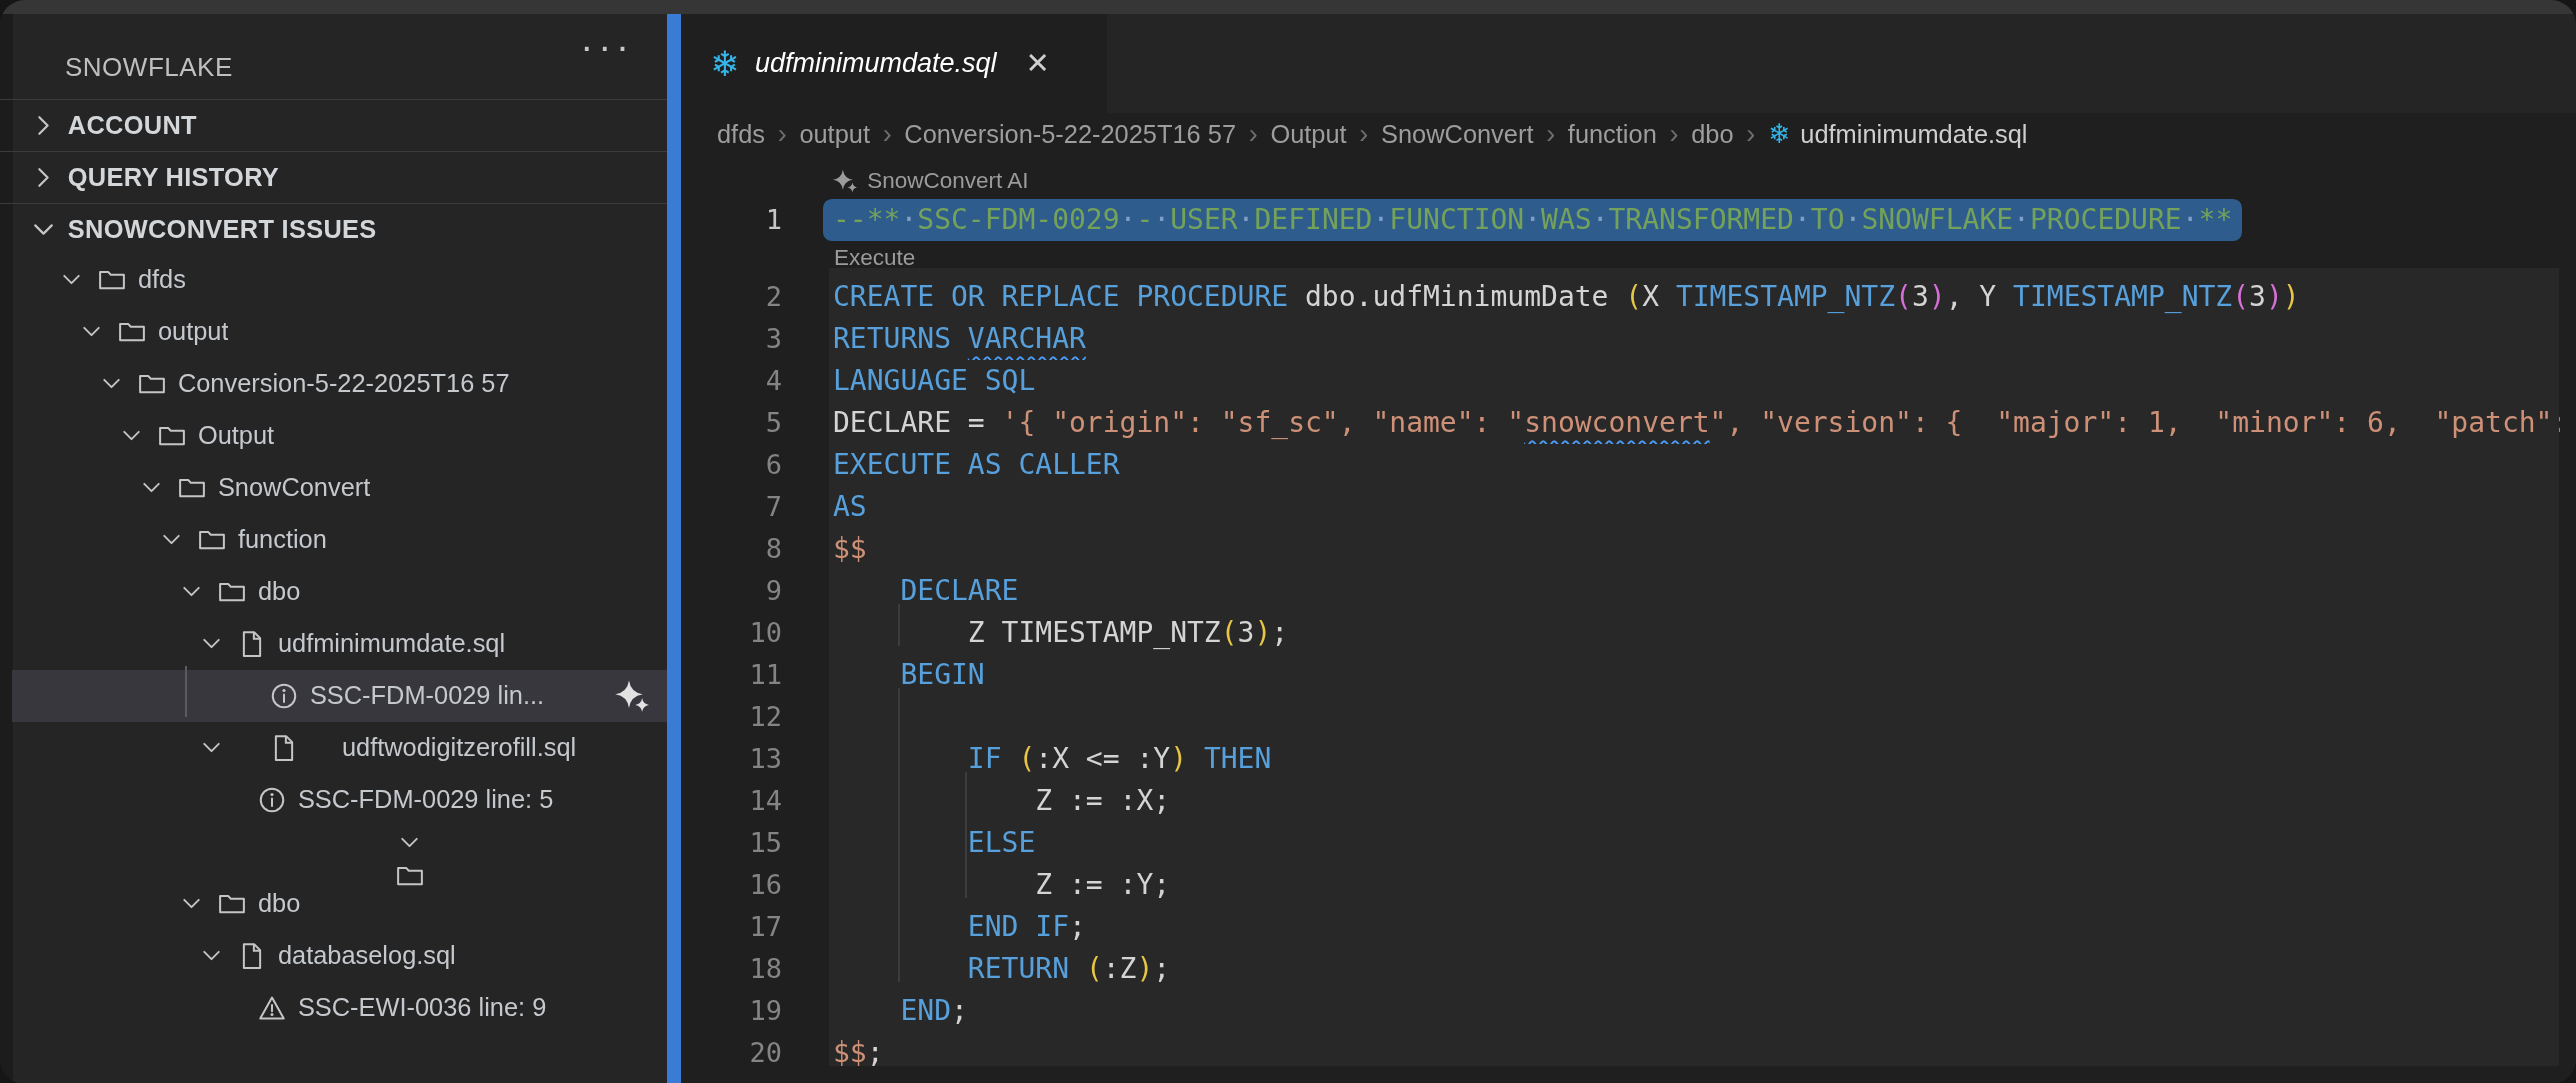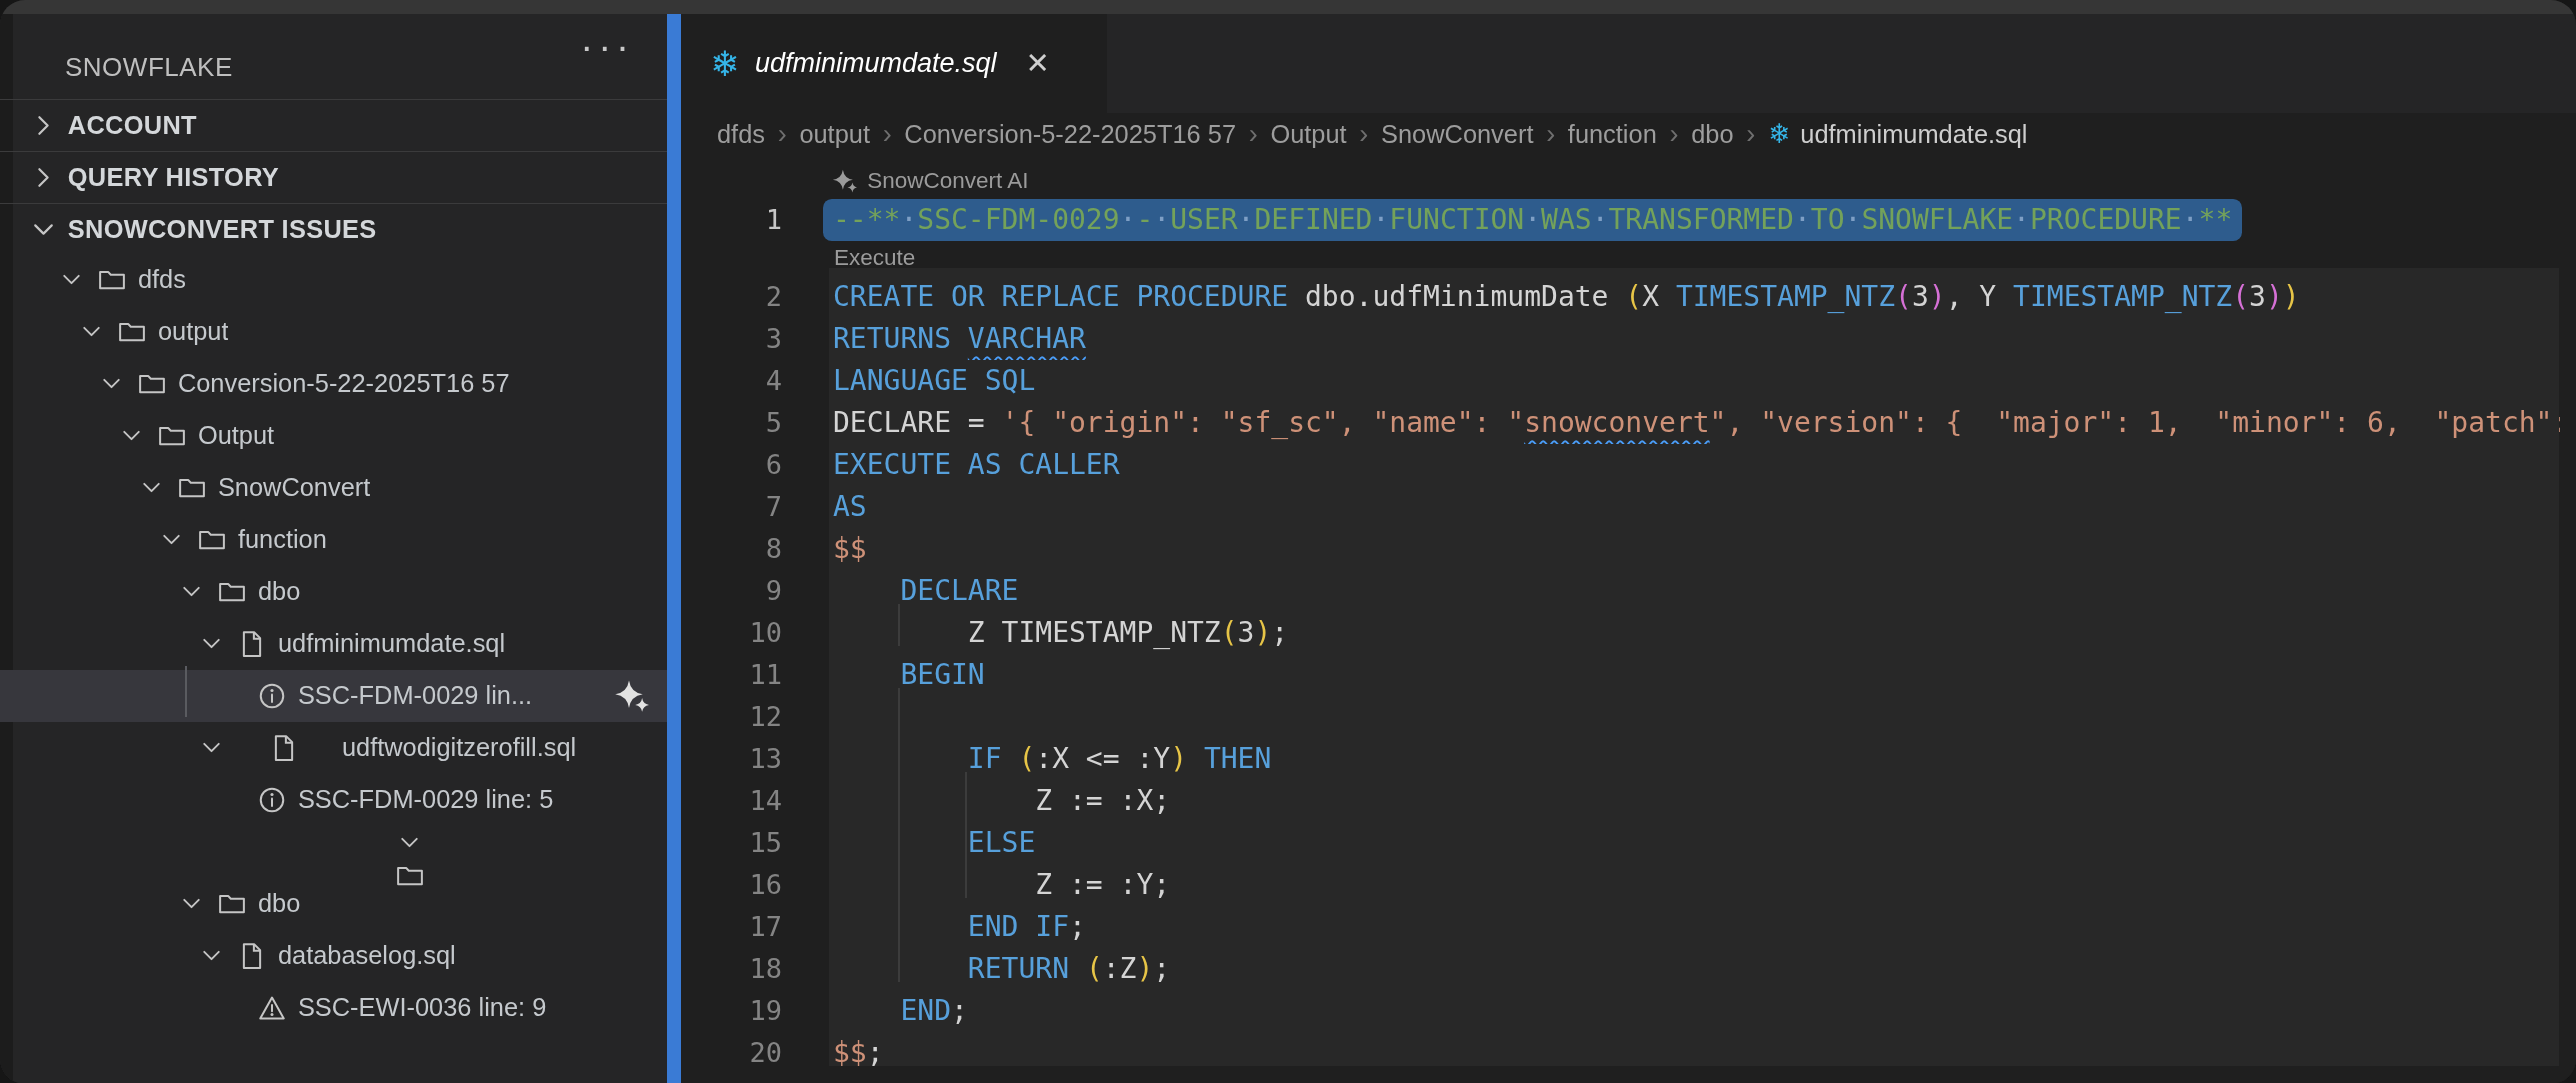--- a/index.html
+++ b/index.html
@@ -224,21 +224,21 @@
             </svg>
           </span>
           <span class="ticon">
             <svg width="30" height="30" viewBox="0 0 24 24" fill="none" xmlns="http://www.w3.org/2000/svg">
               <path d="M5.5 2.5h8.2l4.8 4.8v14.2H5.5z" stroke="#c5c5c5" stroke-width="1.6" fill="none" stroke-linejoin="round"></path>
               <path d="M13.5 2.8v4.9h4.9" stroke="#c5c5c5" stroke-width="1.6" fill="none"></path>
             </svg>
           </span>
           <span class="tlabel">udfminimumdate.sql</span>
         </div>
-        <div class="trow selected" style="padding-left: 212px;">
+        <div class="trow selected" style="padding-left: 212px; margin-left: 12px;">
           <span class="chevslot"></span>
           <span class="ticon">
             <svg width="30" height="30" viewBox="0 0 24 24" fill="none" xmlns="http://www.w3.org/2000/svg">
               <circle cx="12" cy="12" r="9" stroke="#c5c5c5" stroke-width="1.6" fill="none"></circle>
               <line x1="12" y1="10.7" x2="12" y2="16.8" stroke="#c5c5c5" stroke-width="1.6" fill="none" stroke-linecap="round"></line>
               <circle cx="12" cy="7.6" r="1.25" fill="#c5c5c5"></circle>
             </svg>
           </span>
           <span class="tlabel">SSC-FDM-0029 lin...</span>
           <span class="trailing">

